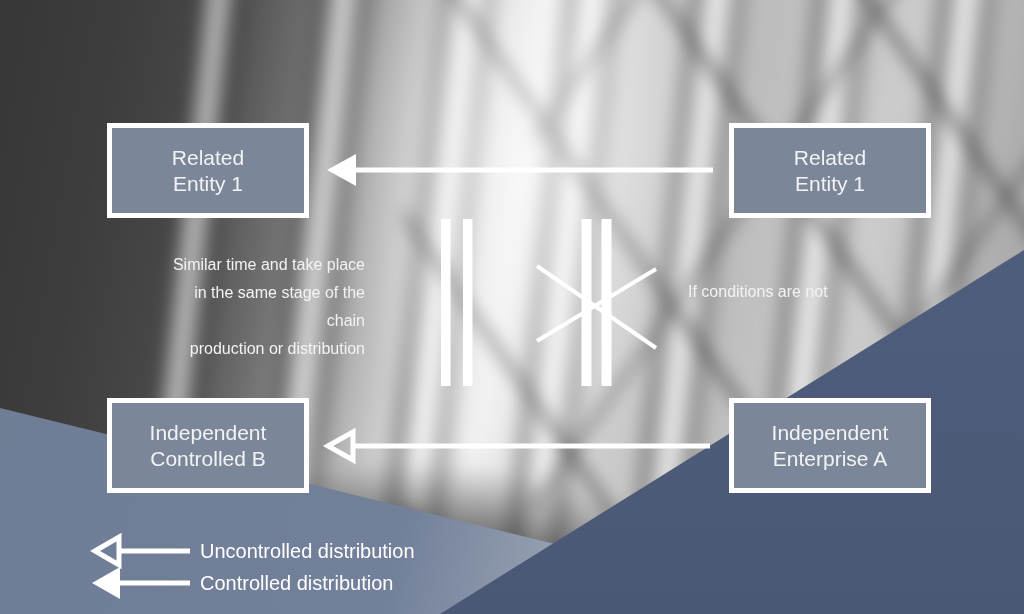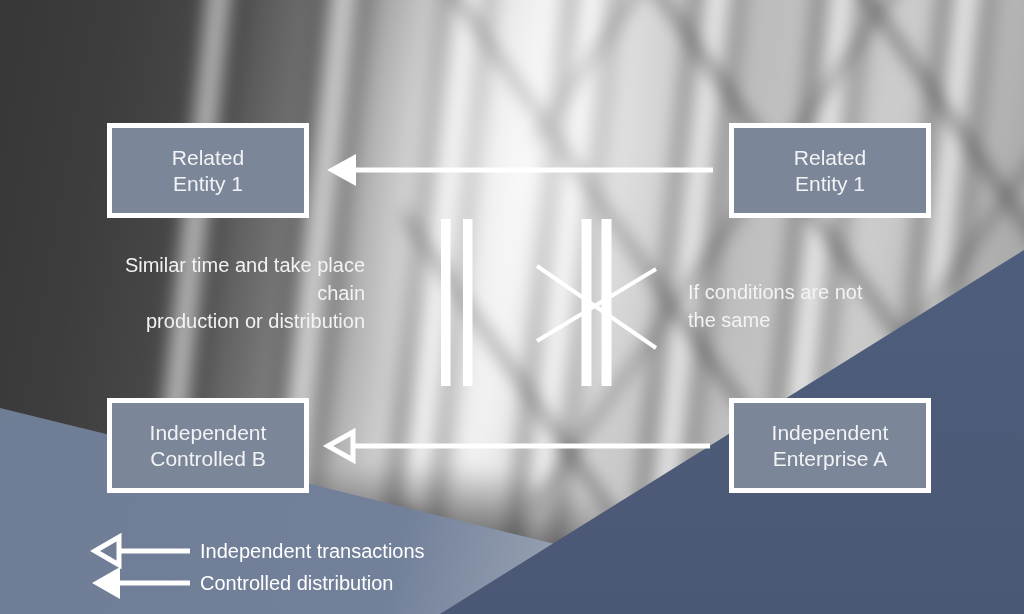--- a/index.html
+++ b/index.html
@@ -63,21 +63,21 @@
     border:5px solid var(--box-border,#ffffff);
     background:var(--box-fill,#7b8698);
     display:flex;flex-direction:column;justify-content:center;align-items:center;
     color:var(--text,#f2f3f5);font-size:21px;line-height:26px;text-align:center;
   }
   .node-tl{left:107px;top:123px;}
   .node-tr{left:729px;top:123px;}
   .node-bl{left:107px;top:398px;}
   .node-br{left:729px;top:398px;}
   
-  .note{position:absolute;z-index:5;color:var(--text,#f2f3f5);font-size:20px;line-height:28px;}
+  .note{position:absolute;z-index:5;color:var(--text,#f2f3f5);font-size:16px;line-height:28px;}
   .note-left{left:100px;top:251px;width:265px;text-align:right;}
   .note-right{left:688px;top:278px;text-align:left;}
   
   .legend-label{position:absolute;z-index:5;color:#ffffff;font-size:20px;line-height:24px;}
   .legend-label-1{left:200px;top:539px;}
   .legend-label-2{left:200px;top:571px;}
 </style>
 </head>
 <body>
 
@@ -143,24 +143,24 @@
     <div>Independent</div>
     <div>Controlled B</div>
   </div>
   <div class="node node-br">
     <div>Independent</div>
     <div>Enterprise A</div>
   </div>
 
   <div class="note note-left">
     <div>Similar time and take place</div>
+    <div>in the same stage of the</div>
     <div>chain</div>
     <div>production or distribution</div>
   </div>
   <div class="note note-right">
     <div>If conditions are not</div>
-    <div>the same</div>
   </div>
 
-  <div class="legend-label legend-label-1">Independent transactions</div>
+  <div class="legend-label legend-label-1">Uncontrolled distribution</div>
   <div class="legend-label legend-label-2">Controlled distribution</div>
 
 </div>
 
 </body></html>

